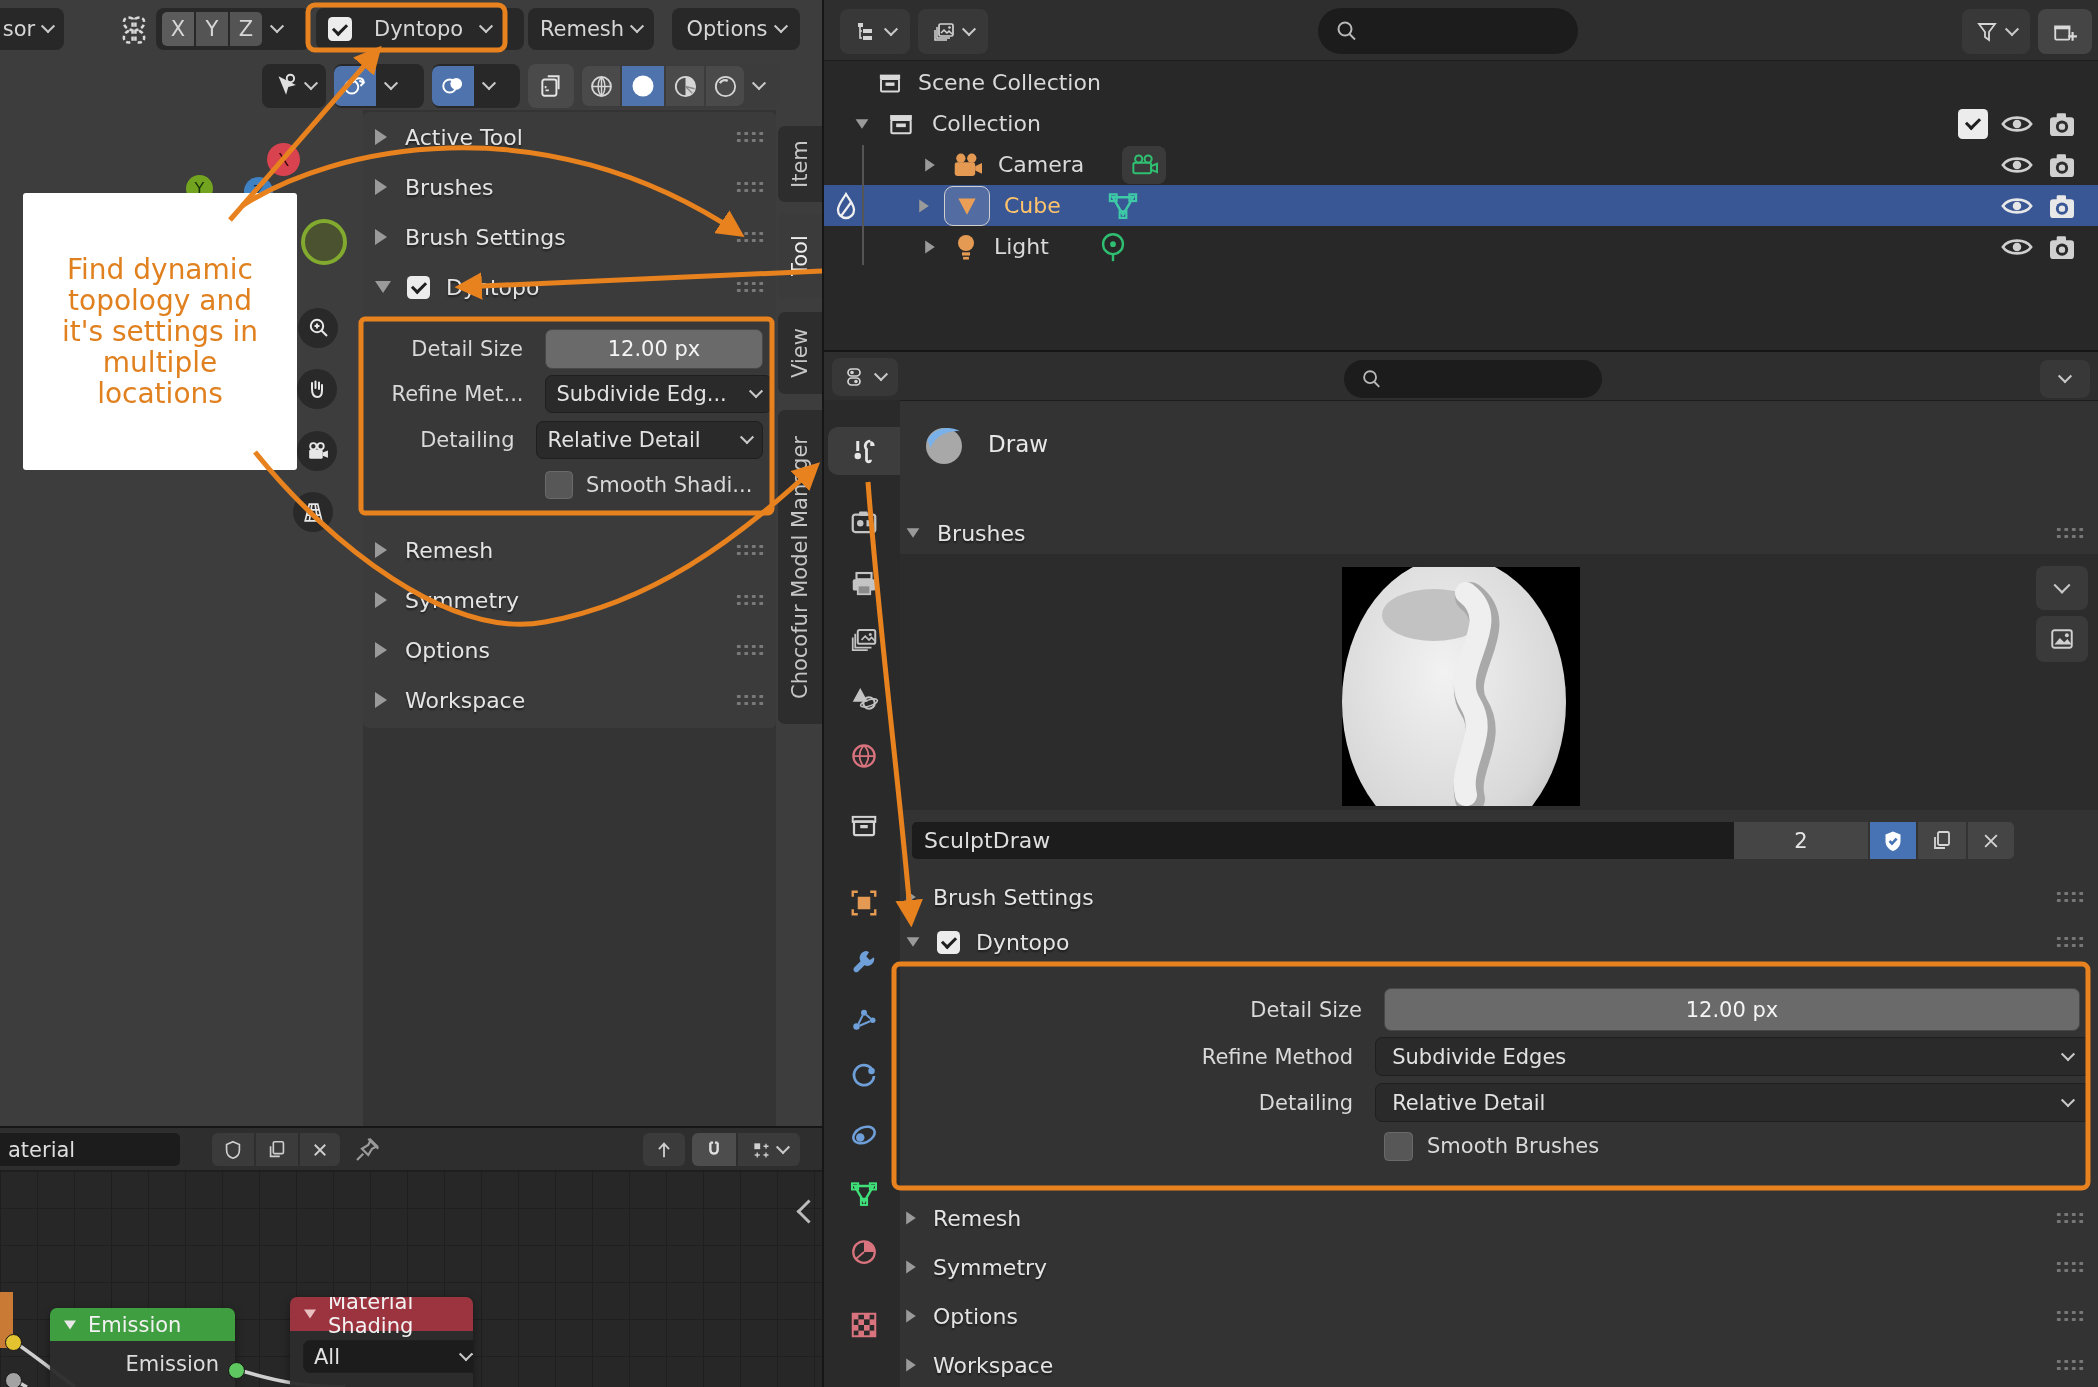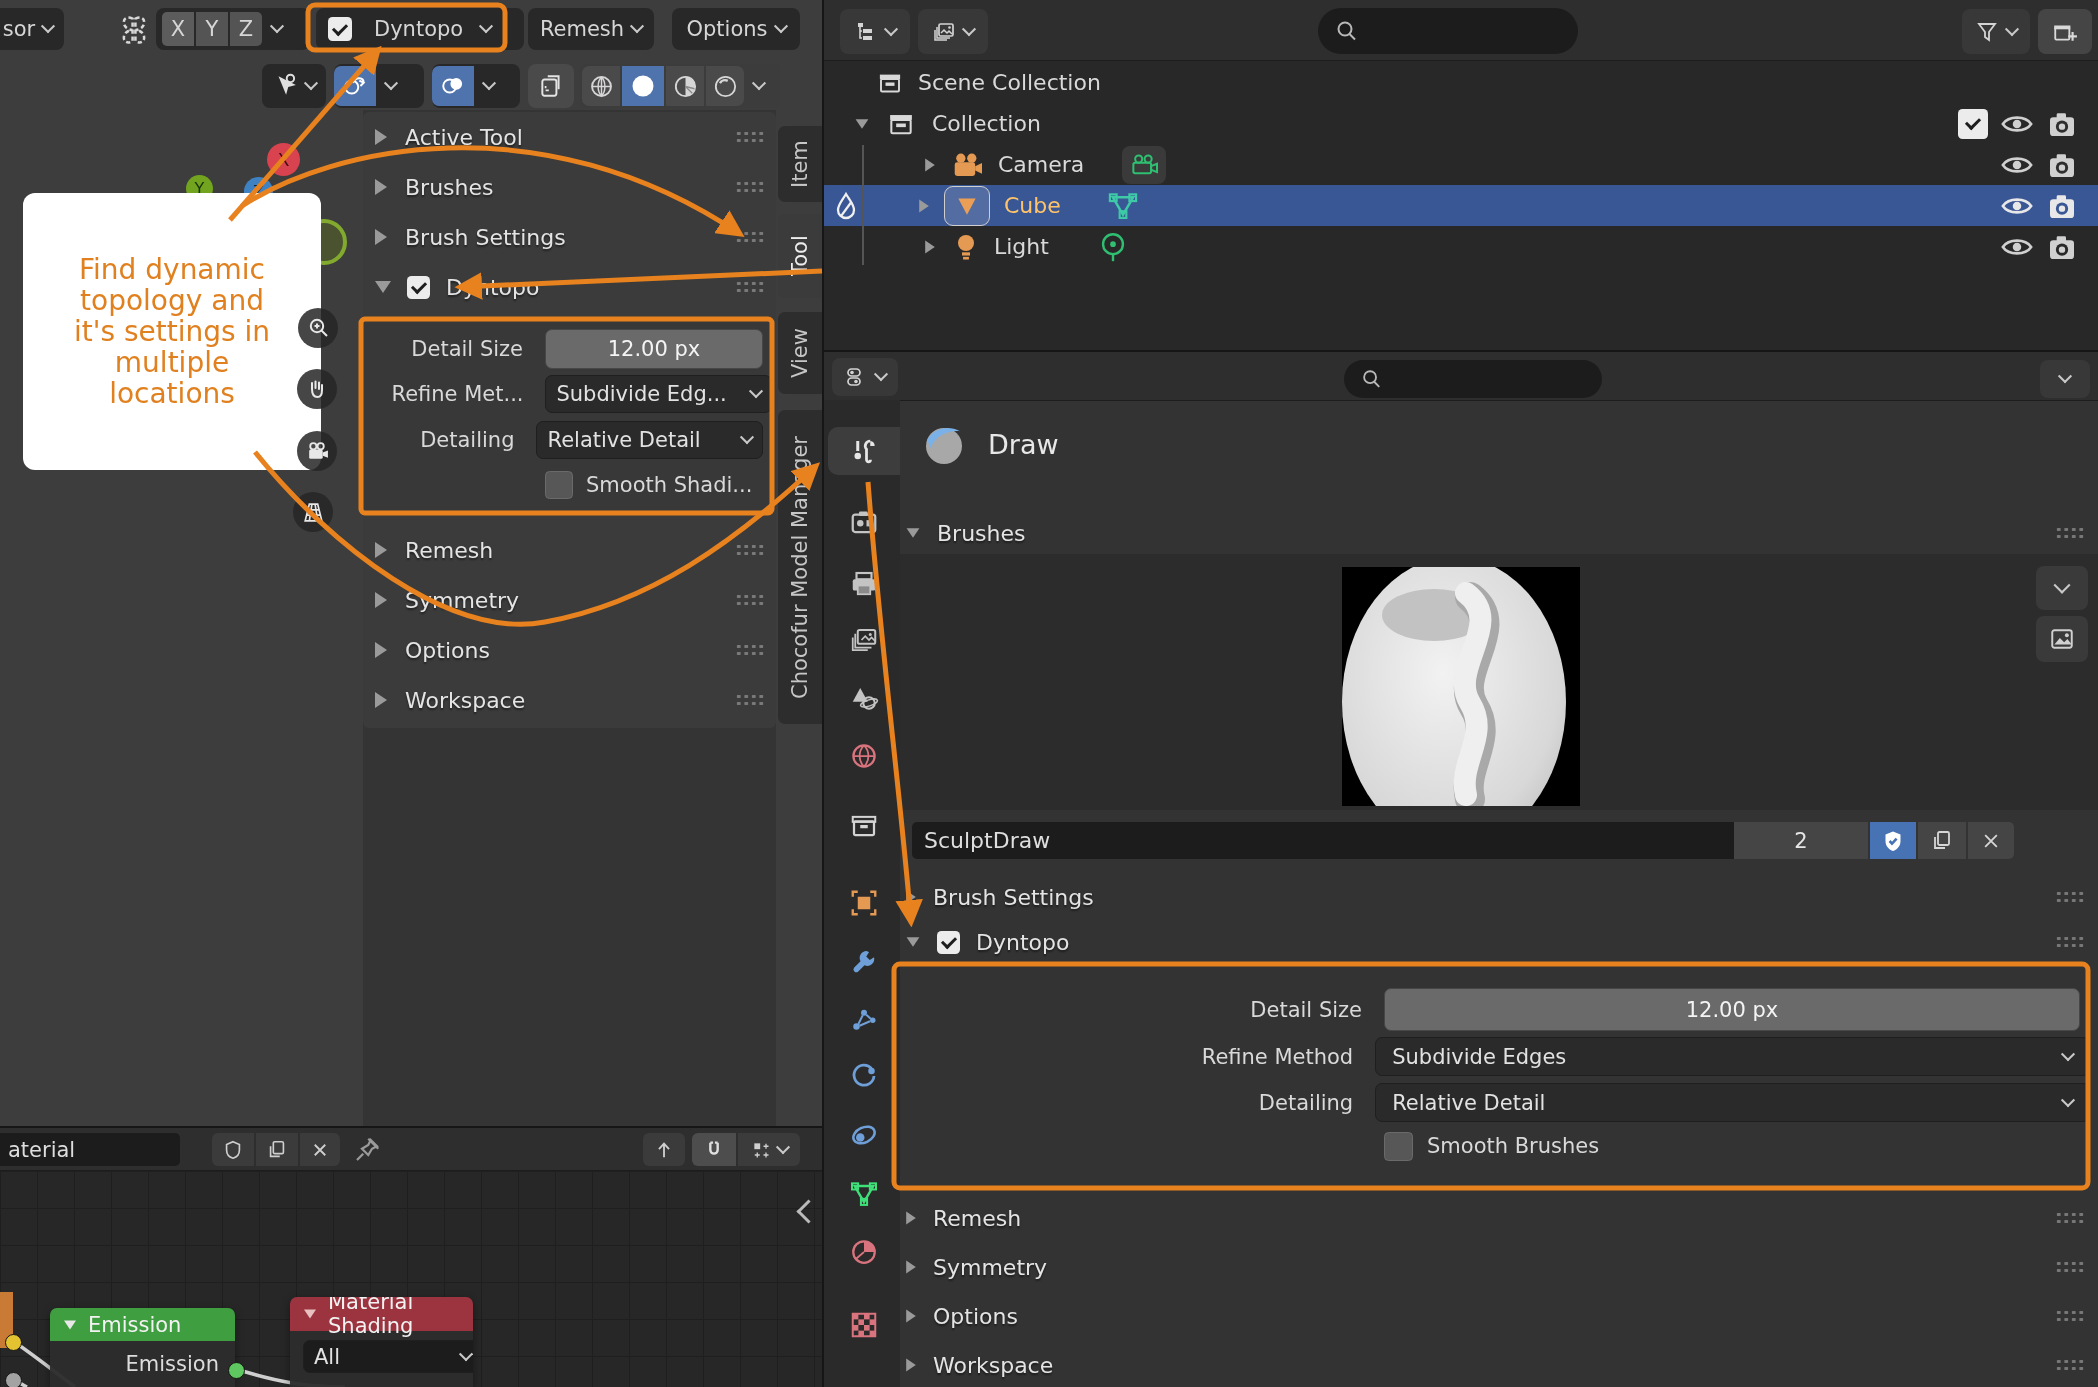--- a/index.html
+++ b/index.html
@@ -137,21 +137,21 @@
       <span>Y</span>
     </div>
   <div class="abs" style="left:267px;top:143px;width:33px;height:33px;border-radius:50%;background:#d8434f;color:#3d0b10;font-size:17px;display:flex;align-items:center;justify-content:center;">
       <span>X</span>
     </div>
   <div class="abs" style="left:244px;top:177px;width:29px;height:29px;border-radius:50%;background:#3f82c4;color:#0c2440;font-size:16px;display:flex;align-items:center;justify-content:center;">
       <span>Z</span>
     </div>
   <div class="abs" style="left:301px;top:219px;width:38px;height:38px;border-radius:50%;border:4px solid #82aa2e;background:#4a5230;"></div>
 
-  <div class="abs" style="left:23px;top:193px;width:298px;height:277px;background:#ffffff;border-radius:12px;display:flex;align-items:center;justify-content:center;">
+  <div class="abs" style="left:23px;top:193px;width:274px;height:277px;background:#ffffff;border-radius:3px;display:flex;align-items:center;justify-content:center;">
     <div style="width:230px;text-align:center;color:#e0801f;font-size:28px;line-height:31px;">Find dynamic topology and it's settings in multiple locations</div>
   </div>
 
   <div class="abs" style="left:298px;top:308px;width:40px;height:40px;border-radius:50%;background:rgba(38,38,38,.85);display:flex;align-items:center;justify-content:center;">
     <svg width="24" height="24" viewBox="0 0 24 24">
         <circle cx="11" cy="10" r="6.2" fill="none" stroke="#e8e8e8" stroke-width="2"></circle>
         <path d="M15.5 14.5 L21 20 M8.5 10 h5 M11 7.5 v5" stroke="#e8e8e8" stroke-width="2"></path>
       </svg>
   </div>
   <div class="abs" style="left:297px;top:369px;width:40px;height:40px;border-radius:50%;background:rgba(38,38,38,.85);display:flex;align-items:center;justify-content:center;">
@@ -625,21 +625,21 @@
         <rect x="7.5" y="16.5" width="4.5" height="4.5" fill="#d9737d"></rect>
         <rect x="16.5" y="16.5" width="4.5" height="4.5" fill="#d9737d"></rect>
       </svg>
   </div>
 
   <div class="abs flex" style="left:920px;top:418px;width:600px;height:52px;gap:20px;">
     <svg width="48" height="48" viewBox="0 0 24 24">
         <circle cx="12" cy="13" r="9" fill="#a8a8a8"></circle>
         <path d="M3.6 10 C7 4 14 2.4 20 5.6 C14 5.2 8 7.6 5.2 14 Z" fill="#7ab1e8"></path>
       </svg>
-    <span style="font-size:27px;color:#e8e8e8;">Draw</span>
+    <span style="font-size:23px;color:#e8e8e8;">Draw</span>
   </div>
 
   <div class="abs flex" style="left:905px;top:512px;width:1180px;height:42px;">
     <span class="tri-d" style="transform:scale(.8);"></span>
     <span class="phdr" style="margin-left:16px;">Brushes</span>
     <span class="grip" style="margin-left:auto;"></span>
   </div>
   <div class="abs" style="left:900px;top:554px;width:1198px;height:256px;background:#2c2c2c;"></div>
 
   <div class="abs" style="left:1342px;top:567px;width:238px;height:239px;background:#000;overflow:hidden;">

